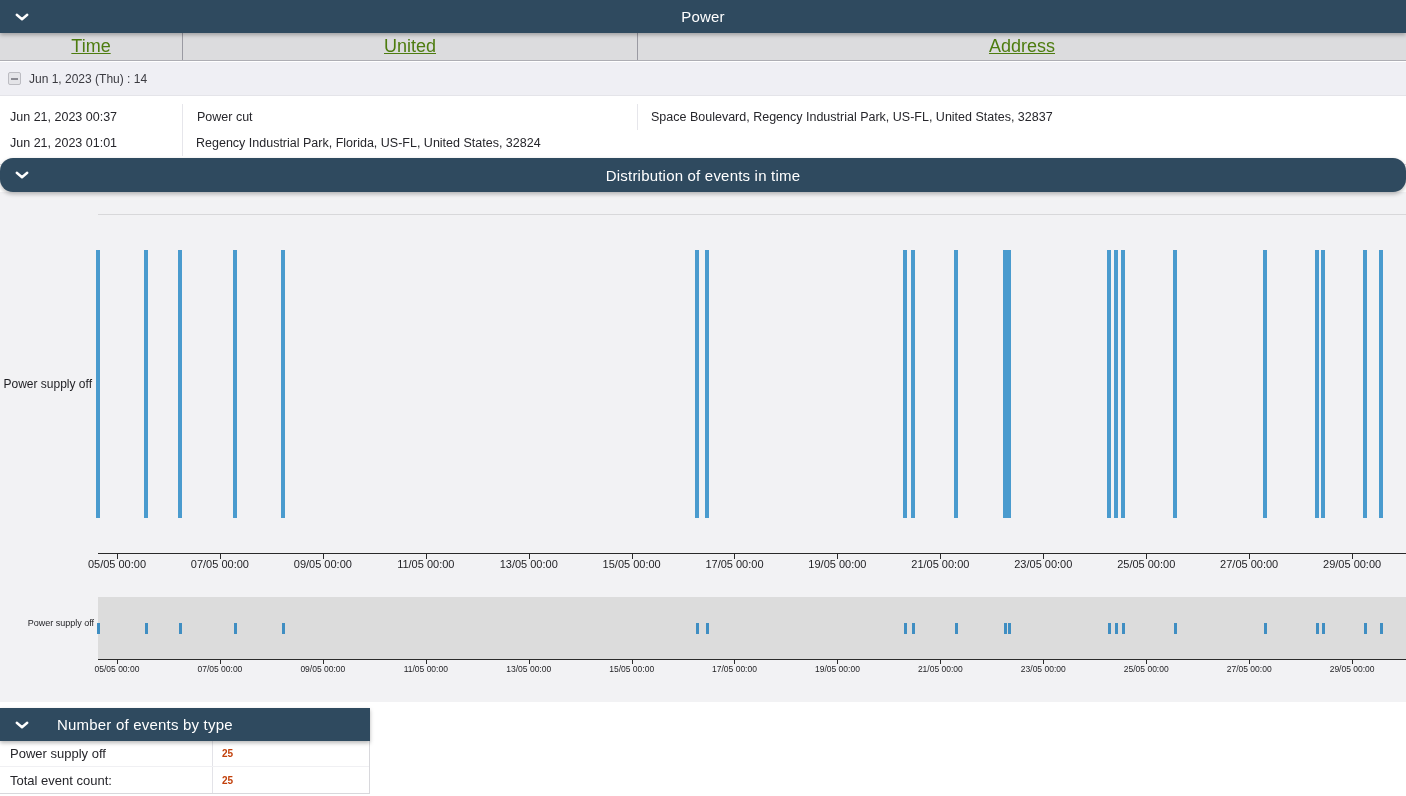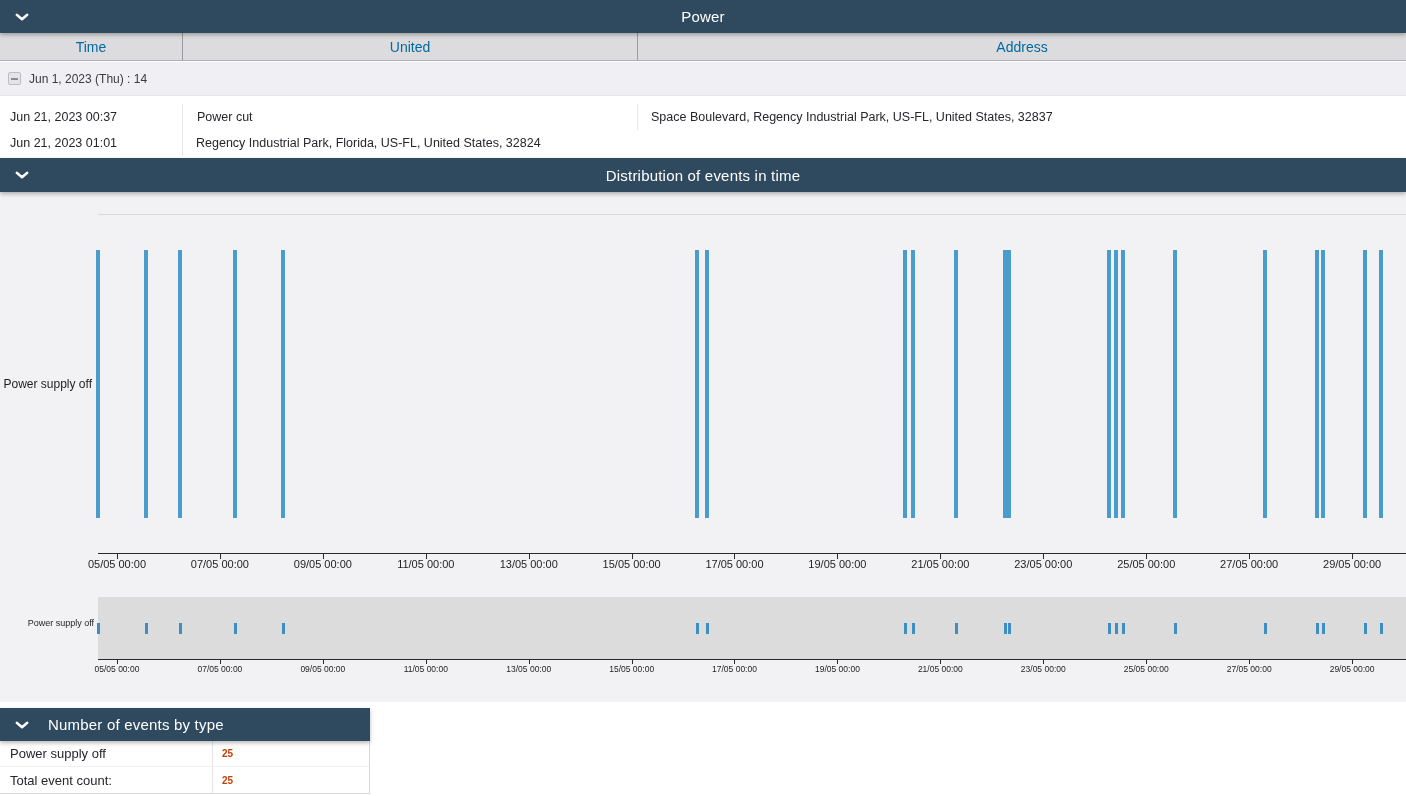--- a/index.html
+++ b/index.html
@@ -9,56 +9,56 @@
   .panel-header {
     position:absolute; left:0; background:var(--navy,#2f4a5f); color:#fff;
     display:flex; align-items:center; box-shadow:0 2px 4px rgba(0,0,0,.28); z-index:5;
   }
   .panel-header .chev { position:absolute; left:12px; top:50%; transform:translateY(-50%); width:20px; height:20px; cursor:pointer; display:flex; align-items:center; justify-content:center; }
   .panel-header .title { width:100%; text-align:center; font-size:15px; letter-spacing:.2px; }
 
   
   #events-header { top:0; width:1406px; height:33px; }
   #events-thead { position:absolute; top:33px; left:0; width:1406px; height:28px; background:#dcdcde; border-bottom:1px solid #aeaeb4; display:flex; }
-  #events-thead .th { font-size:14px; color:#0369a1; display:flex; align-items:center; justify-content:center; }
+  #events-thead .th { font-size:18px; color:#4d7c0f; display:flex; align-items:center; justify-content:center;text-decoration:underline; }
   #events-thead .th:nth-child(1){ width:183px; border-right:1px solid #9a9aa2; }
   #events-thead .th:nth-child(2){ width:455px; border-right:1px solid #9a9aa2; }
   #events-thead .th:nth-child(3){ flex:1; }
   #group-row { position:absolute; top:62px; left:0; width:1406px; height:34px; background:#efeff4; border-bottom:1px solid #e4e4e9; display:flex; align-items:center; cursor:pointer; }
   #group-row .minus-box { width:13px; height:13px; margin-left:8px; background:#e4e4e8; border:1px solid #bcbcc2; border-radius:2px; position:relative; }
   #group-row .minus-box::after { content:""; position:absolute; left:2px; right:2px; top:5px; height:2px; background:#8a8a92; }
   #group-row .group-label { margin-left:8px; font-size:12px; color:#3a3a40; }
   #events-rows { position:absolute; top:96px; left:0; width:1406px; border-bottom:1px solid #d9d9de; background:#fff; }
   .t-row { position:relative; height:26px; display:flex; align-items:center; background:#fff; cursor:pointer; }
   .t-row .cell { font-size:12.5px; color:#26262b; white-space:nowrap; overflow:hidden; }
   .t-row .c-time { width:183px; padding-left:10px; border-right:1px solid #e6e6eb; height:100%; display:flex; align-items:center; }
   .t-row .c-event { width:455px; padding-left:14px; border-right:1px solid #e6e6eb; height:100%; display:flex; align-items:center; }
   .t-row .c-address { flex:1; padding-left:13px; height:100%; display:flex; align-items:center; }
   #events-rows .spacer { height:8px; background:#fff; }
 
   
-  #dist-header { top:158px; width:1406px; height:34px; }
+  #dist-header { top:158px; width:1406px; height:34px;border-radius:13px; }
   #chart-section { position:absolute; top:192px; left:0; width:1406px; height:510px; background:#f2f2f4; }
   #chart-topline { position:absolute; top:22px; left:98px; right:0; height:1px; background:#d8d8da; }
   #main-plot { position:absolute; top:58px; left:98px; right:0; height:268px; }
   .bar { position:absolute; top:0; bottom:0; width:4px; background:var(--bar,#4a9bce); }
   #ylabel { position:absolute; top:185px; left:0; width:92px; text-align:right; font-size:12px; color:#1e1e22; }
   #main-axis { position:absolute; top:361px; left:98px; right:0; height:1px; background:#2a2a2a; }
   .tickmark { position:absolute; top:1px; width:1px; height:5px; background:#2a2a2a; }
   #main-axis-labels { position:absolute; top:366px; left:98px; right:0; height:16px; }
   .axis-label { position:absolute; width:90px; margin-left:-45px; text-align:center; font-size:11px; color:#1e1e22; white-space:nowrap; }
   #mini-band { position:absolute; top:405px; left:98px; right:0; height:62px; background:#dcdcdc; cursor:crosshair; }
   .mini-mark { position:absolute; top:26px; width:3px; height:11px; background:#3f8ec2; }
   #mini-label { position:absolute; top:426px; left:0; width:94px; text-align:right; font-size:9px; color:#1e1e22; }
   #mini-axis { position:absolute; top:467px; left:98px; right:0; height:1px; background:#2a2a2a; }
   #mini-axis-labels { position:absolute; top:472px; left:98px; right:0; height:12px; }
   .mini-axis-label { position:absolute; width:70px; margin-left:-35px; text-align:center; font-size:8.5px; color:#1e1e22; white-space:nowrap; }
 
   
-  #counts-header { top:708px; width:370px; height:33px; }
+  #counts-header { top:708px; width:370px; height:33px;padding-left:9px; }
   #counts-header .title { text-align:left; padding-left:48px; }
   #counts-rows { position:absolute; top:741px; left:0; width:370px; background:#fff; border-right:1px solid #d8d8dc; border-bottom:1px solid #d8d8dc; }
   .count-row { height:26px; display:flex; align-items:center; border-bottom:1px solid #f0f0f3; }
   .count-row:last-child { border-bottom:none; }
   .count-row .c-label { width:213px; padding-left:10px; font-size:13px; color:#26262b; border-right:1px solid #e3e3e8; height:100%; display:flex; align-items:center; }
   .count-row .c-value { flex:1; padding-left:9px; font-size:10px; color:#c2410c;font-weight:bold; }
 </style>
 </head>
 <body>
 

